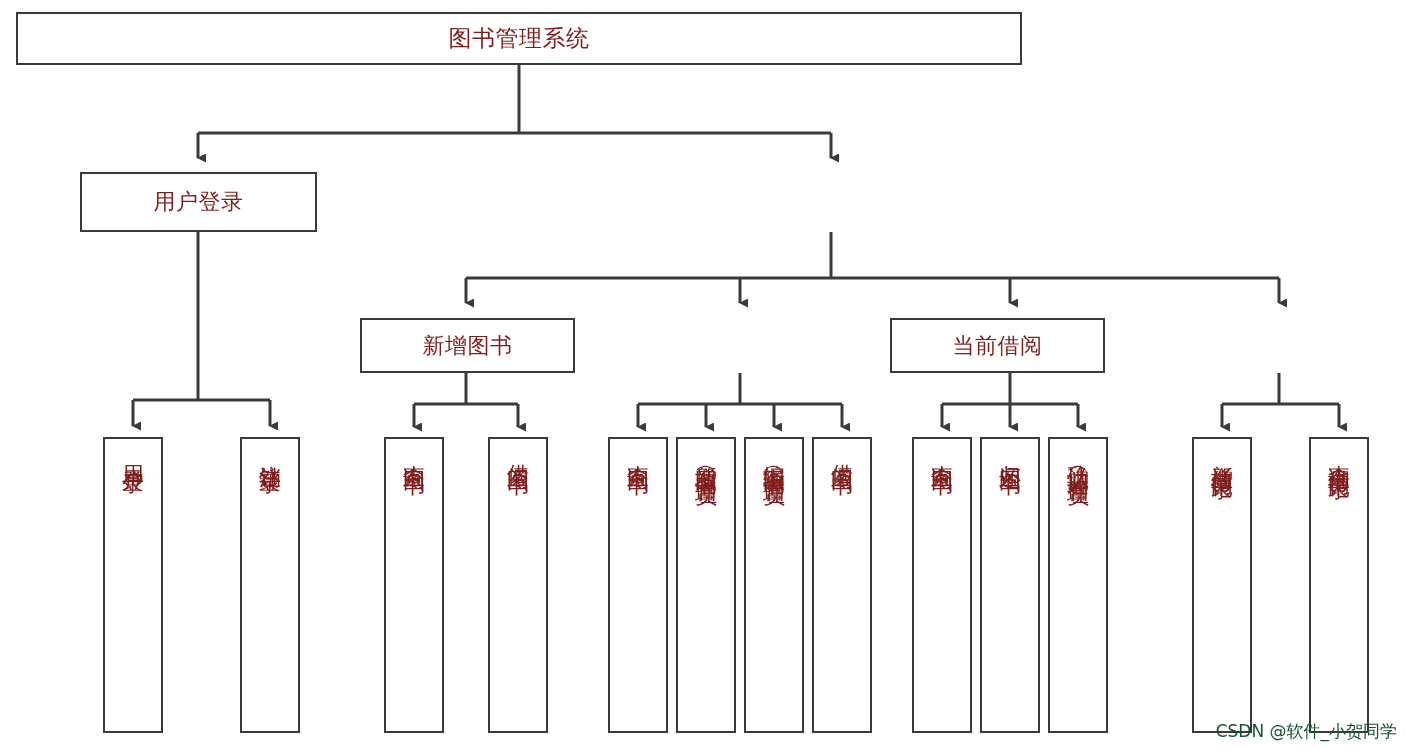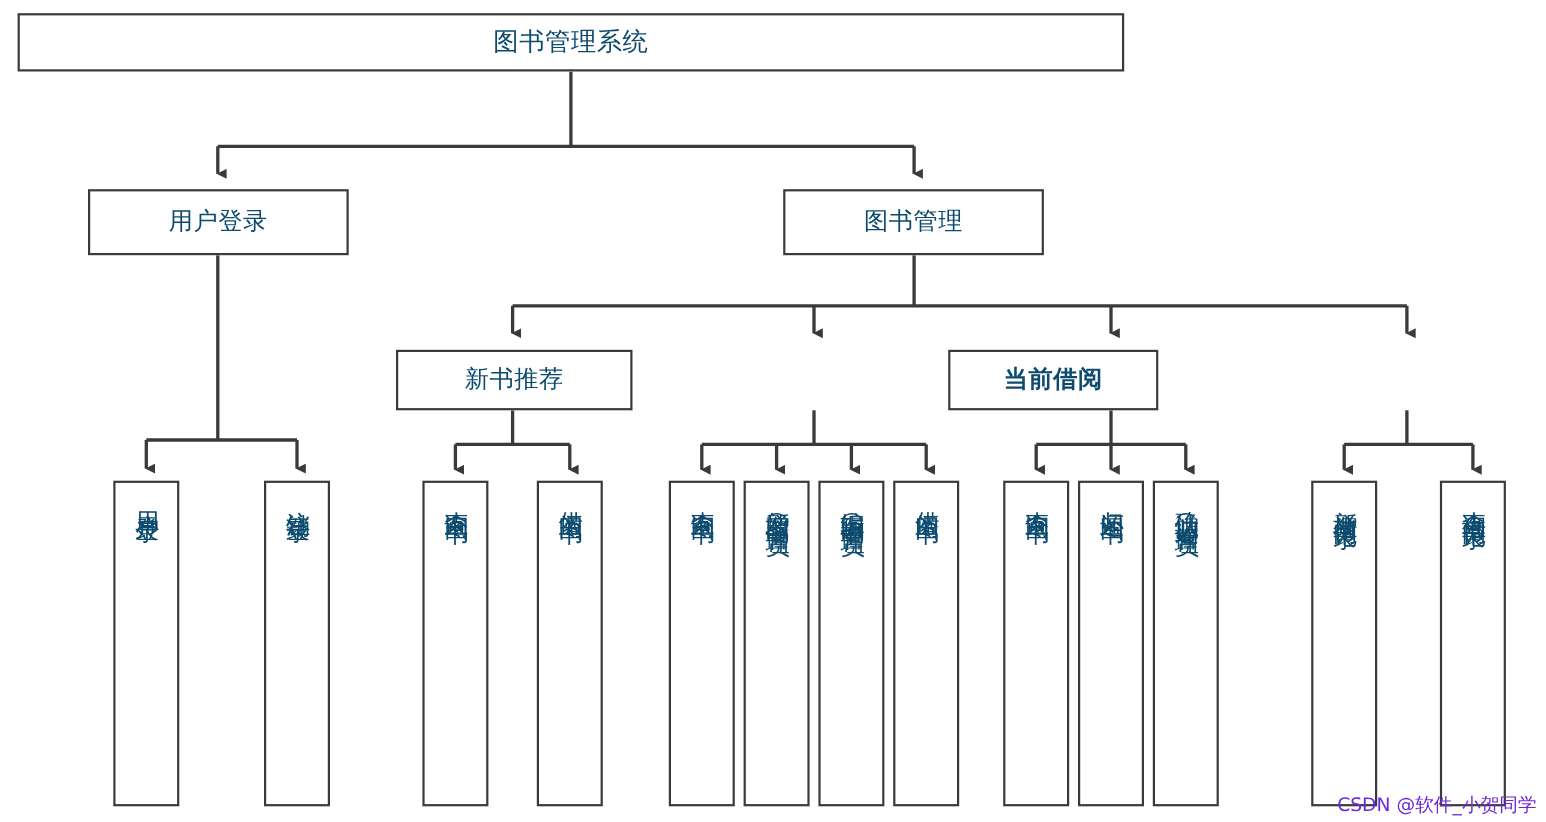--- a/index.html
+++ b/index.html
@@ -31,21 +31,21 @@
     position: absolute;
     box-sizing: border-box;
     border: 2.5px solid #3a3a3a;
     background: #ffffff;
     display: flex;
     align-items: center;
     justify-content: center;
     overflow: hidden;
   }
   .node-label {
-    color: #0c4a6e;
+    color: #7f1d1d;
     text-align: center;
     line-height: 1.05;
     letter-spacing: 0.5px;
   }
   
   .node.horiz .node-label {
     font-size: 22px;
     white-space: nowrap;
   }
   .node.root .node-label {
@@ -63,21 +63,21 @@
     font-size: 22px;
     letter-spacing: 3px;
     line-height: 1;
     white-space: nowrap;
   }
   .watermark {
     position: absolute;
     right: 8px;
     bottom: 4px;
     font-size: 17px;
-    color: #6d28d9;
+    color: #14532d;
     font-family: "DejaVu Sans", "Liberation Sans", sans-serif;
     white-space: nowrap;
     user-select: none;
   }
 </style>
 </head>
 <body>
 
 <div id="diagram-root">
 
@@ -132,28 +132,25 @@
     </g>
   </svg>
 
   <div class="node horiz root" style="left:16px; top:12px; width:1006px; height:53px;">
     <span class="node-label">图书管理系统</span>
   </div>
 
   <div class="node horiz" style="left:80px; top:172px; width:237px; height:60px;">
     <span class="node-label">用户登录</span>
   </div>
-  <div class="node horiz" style="left:712px; top:172px; width:237px; height:60px;">
-    <span class="node-label">图书管理</span>
-  </div>
 
   <div class="node horiz" style="left:360px; top:318px; width:215px; height:55px;">
-    <span class="node-label">新书推荐</span>
+    <span class="node-label">新增图书</span>
   </div>
-  <div class="node horiz" style="left:862px; top:318px; width:191px; height:55px;font-weight:bold;">
+  <div class="node horiz" style="left:890px; top:318px; width:215px; height:55px;">
     <span class="node-label">当前借阅</span>
   </div>
 
   <div class="node vert" style="left:103px; top:437px; width:60px; height:296px;">
     <span class="node-label">用户登录</span>
   </div>
   <div class="node vert" style="left:240px; top:437px; width:60px; height:296px;">
     <span class="node-label">注销登录</span>
   </div>
 

